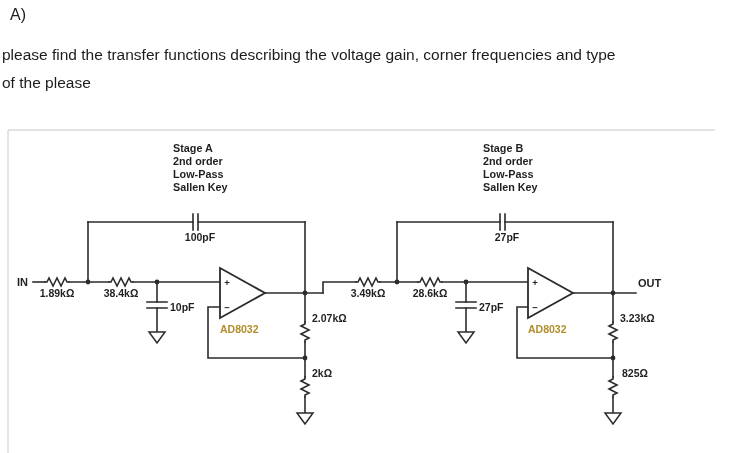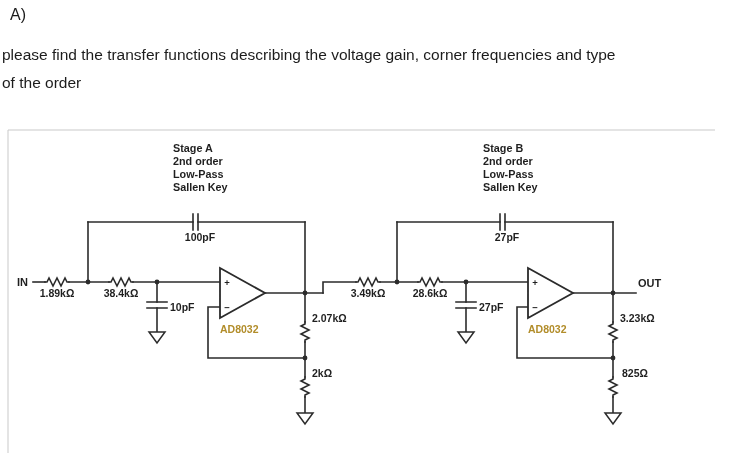--- a/index.html
+++ b/index.html
@@ -32,21 +32,21 @@
 </style>
 </head>
 <body>
 
 <div class="page">
 
   <div class="section-label">A)</div>
 
   <div class="prompt">
     <div>please find the transfer functions describing the voltage gain, corner frequencies and type</div>
-    <div>of the order</div>
+    <div>of the please</div>
   </div>
 
   <svg class="schematic" width="729" height="328" viewBox="0 125 729 328" xmlns="http://www.w3.org/2000/svg">
 
     <g>
       <line class="frame" x1="8" y1="130" x2="715" y2="130"></line>
       <line class="frame" x1="8" y1="130" x2="8" y2="453"></line>
     </g>
 
     <g>

